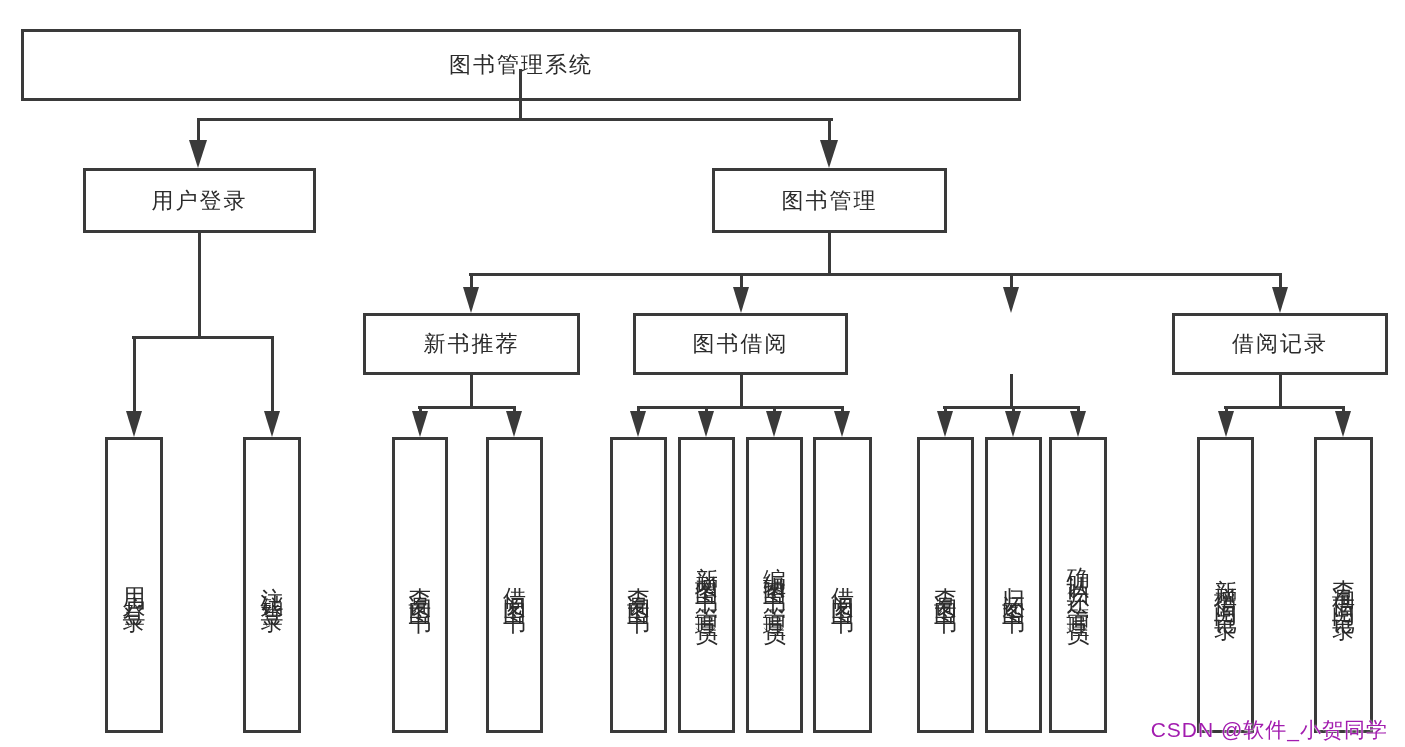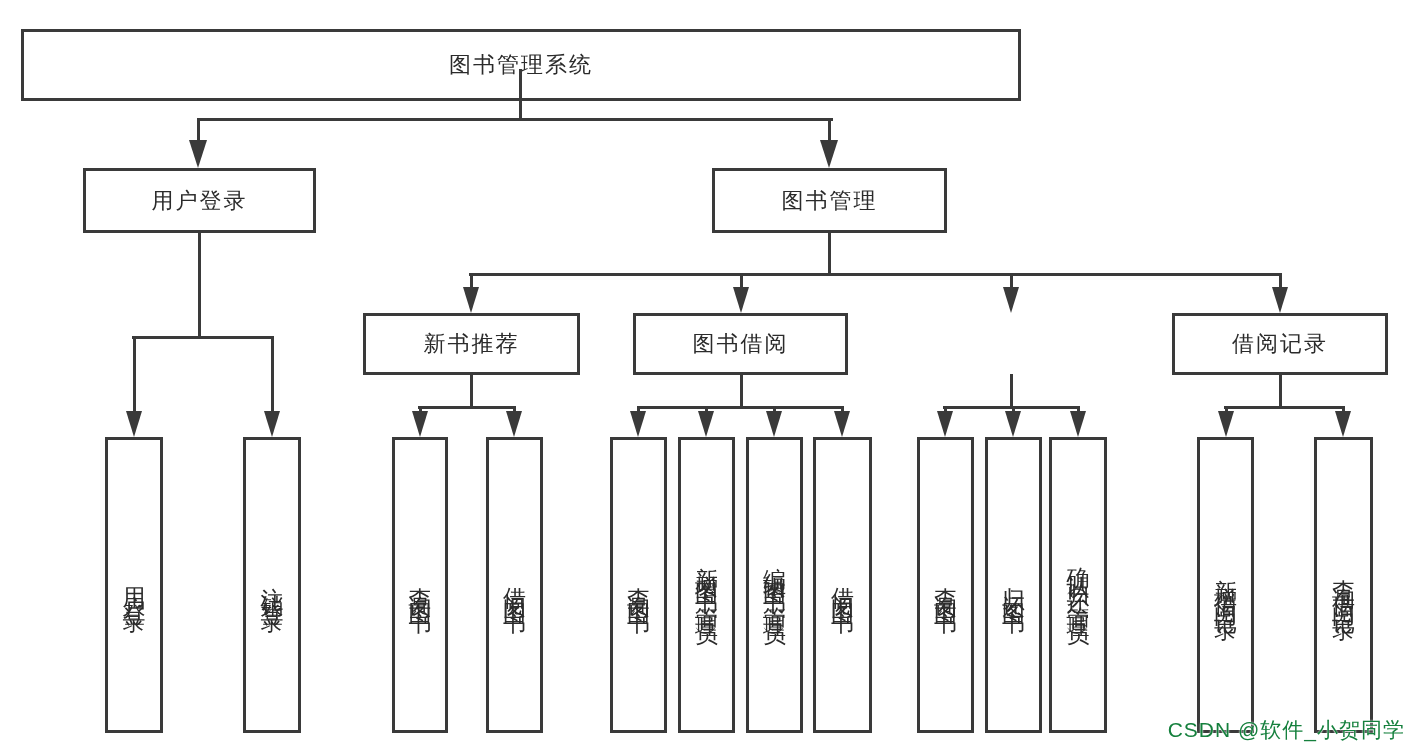--- a/index.html
+++ b/index.html
@@ -52,24 +52,24 @@
   .tri-lg {
     position: absolute;
     width: 0;
     height: 0;
     border-left: 9px solid transparent;
     border-right: 9px solid transparent;
     border-top: 28px solid #3a3a3a;
   }
   .watermark {
     position: absolute;
-    right: 0;
+    right: 17px;
     bottom: 3px;
     font-size: 21px;
-    color: #15803d;
+    color: #a21caf;
     letter-spacing: 1px;
     text-shadow: 0 0 2px rgba(255,255,255,0.95), 0 1px 1px rgba(255,255,255,0.9);
     white-space: nowrap;
   }
 </style>
 </head>
 <body>
 
 <div id="stage">
 

